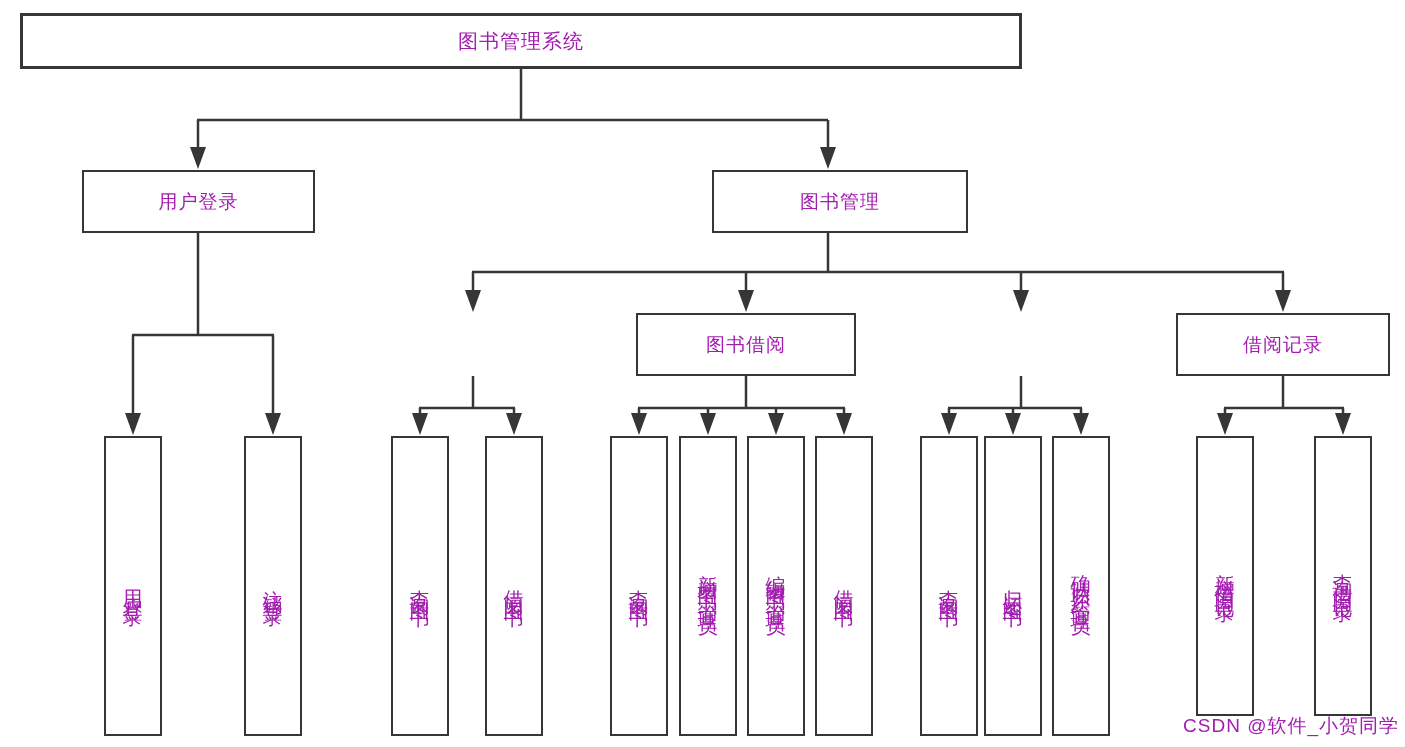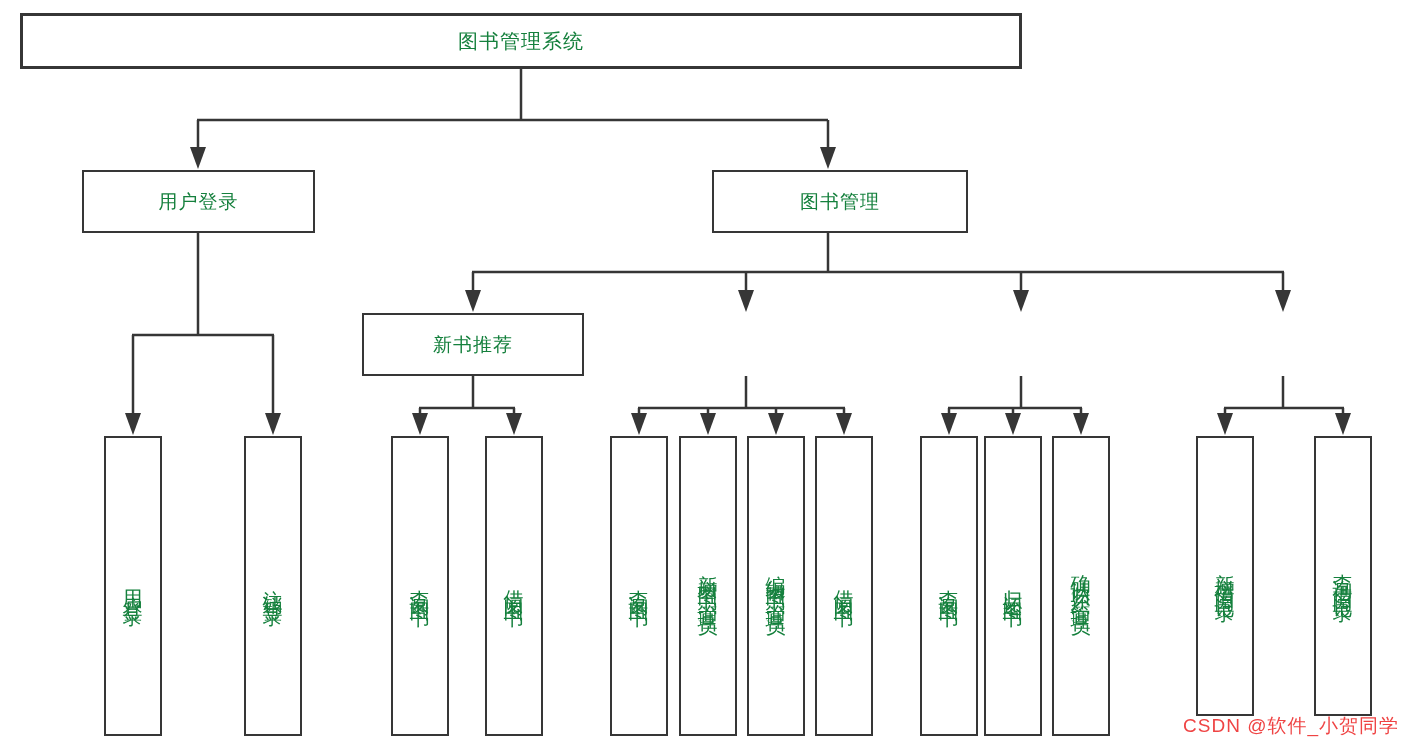--- a/index.html
+++ b/index.html
@@ -13,38 +13,38 @@
   }
   .canvas svg { position:absolute; left:0; top:0; }
   .box {
     position: absolute;
     box-sizing: border-box;
     background: #ffffff;
     border: 2.5px solid #363636;
     display: flex;
     align-items: center;
     justify-content: center;
-    color: #15803d;
+    color: #a21caf;
     z-index: 2;
   }
   .hbox { font-size: 19px; letter-spacing: 1px; white-space: nowrap; }
   .root-box { border-width: 3px; font-size: 20px; }
   .vbox {
     writing-mode: vertical-rl;
     text-orientation: mixed;
     font-size: 20px;
     letter-spacing: 6px;
     line-height: 1;
   }
   .watermark {
     position: absolute;
     right: 6px;
     bottom: 8px;
     font-size: 19px;
-    color: #ef4444;
+    color: #a21caf;
     letter-spacing: 1px;
     z-index: 3;
     white-space: nowrap;
   }
 </style>
 </head>
 <body>
 
 <div class="canvas">
 
@@ -112,21 +112,22 @@
       <polygon points="1217,413 1233,413 1225,435"></polygon>
       <polygon points="1335,413 1351,413 1343,435"></polygon>
     </g>
   </svg>
 
   <div class="box hbox root-box" style="left:20px; top:13px; width:1002px; height:56px">图书管理系统</div>
 
   <div class="box hbox" style="left:82px; top:170px; width:233px; height:63px">用户登录</div>
   <div class="box hbox" style="left:712px; top:170px; width:256px; height:63px">图书管理</div>
 
-  <div class="box hbox" style="left:362px; top:313px; width:222px; height:63px">新书推荐</div>
+  <div class="box hbox" style="left:636px; top:313px; width:220px; height:63px">图书借阅</div>
+  <div class="box hbox" style="left:1176px; top:313px; width:214px; height:63px">借阅记录</div>
 
   <div class="box vbox" style="left:104px; top:436px; width:58px; height:300px">用户登录</div>
   <div class="box vbox" style="left:244px; top:436px; width:58px; height:300px">注销登录</div>
 
   <div class="box vbox" style="left:391px; top:436px; width:58px; height:300px">查询图书</div>
   <div class="box vbox" style="left:485px; top:436px; width:58px; height:300px">借阅图书</div>
 
   <div class="box vbox" style="left:610px; top:436px; width:58px; height:300px">查询图书</div>
   <div class="box vbox" style="left:679px; top:436px; width:58px; height:300px">新增图书（管理员）</div>
   <div class="box vbox" style="left:747px; top:436px; width:58px; height:300px">编辑图书（管理员）</div>

